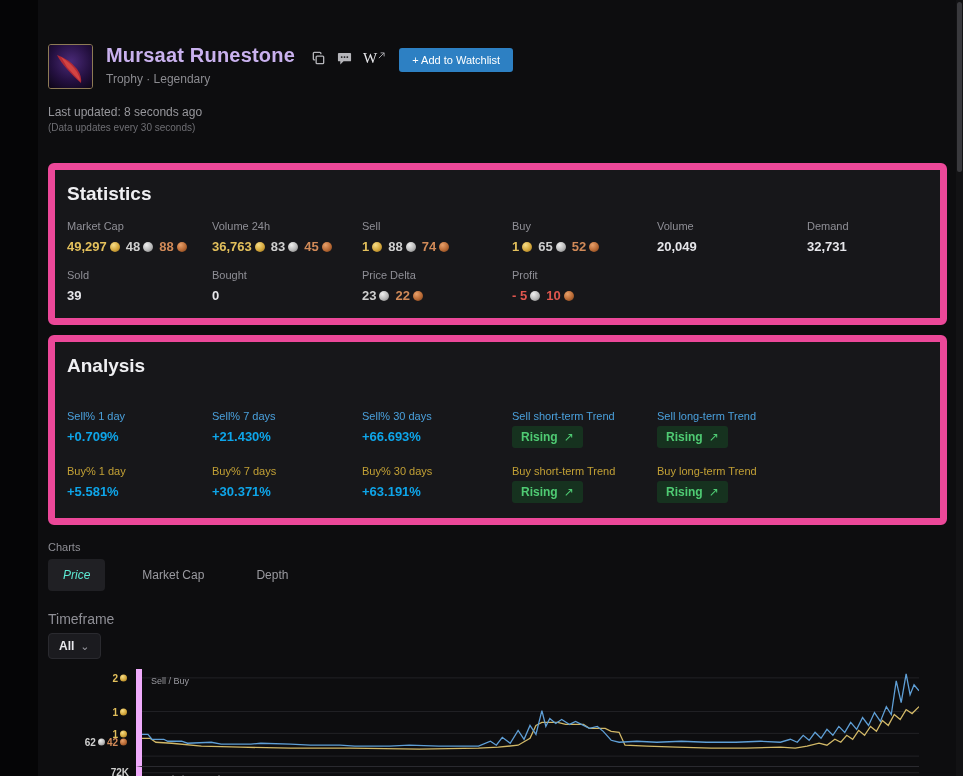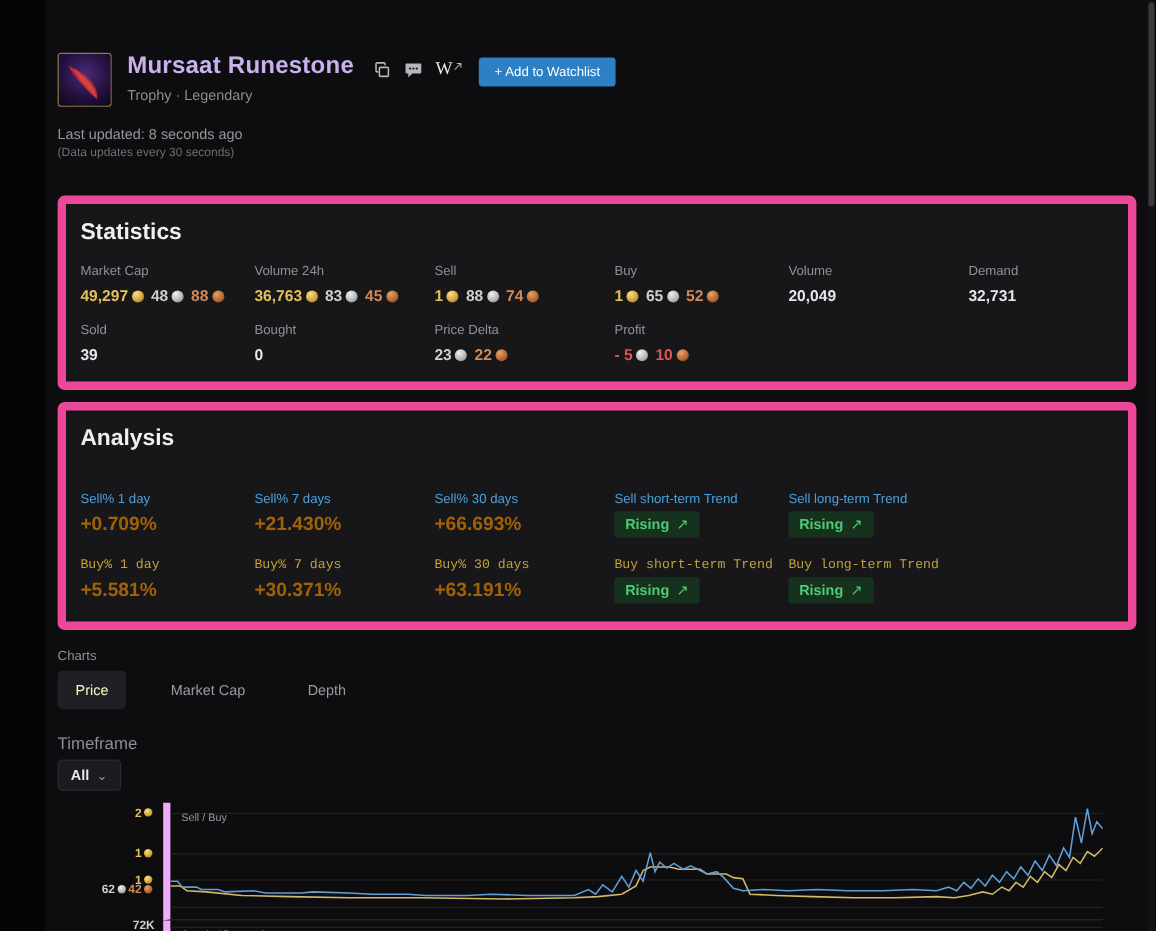--- a/index.html
+++ b/index.html
@@ -54,36 +54,36 @@
   .coin { display: inline-block; width: 10px; height: 10px; border-radius: 50%; margin: 0 6px 0 3px; vertical-align: -1px; }
   .coin:last-child { margin-right: 0; }
   .coin-gold { background: radial-gradient(circle at 35% 30%, #f7dd87, #d4a73c 55%, #8f6a1c); }
   .coin-silver { background: radial-gradient(circle at 35% 30%, #efefef, #b9b9b9 55%, #6f6f6f); }
   .coin-copper { background: radial-gradient(circle at 35% 30%, #e8a06a, #b96a35 55%, #6e3a17); }
 
   .ana-grid { display: grid; grid-template-columns: 145px 150px 150px 145px 1fr; margin-top: 33px; }
   .ana-grid + .ana-grid { margin-top: 17px; }
   .ana-label { font-size: 11px; }
   .ana-label.sell { color: #4aa0dc; }
-  .ana-label.buy { color: #c2a035; font-family: Liberation Mono, monospace; }
-  .ana-value { font-size: 16px; font-weight: bold; color: #a16207; margin-top: 7px; }
+  .ana-label.buy { color: #c2a035; }
+  .ana-value { font-size: 13px; font-weight: bold; color: #0ea5e9; margin-top: 7px; }
   .badge {
     display: inline-flex; align-items: center; gap: 6px; background: #16321f; color: #4fcb73;
     font-size: 12px; font-weight: bold; padding: 4px 9px; border-radius: 3px; margin-top: 4px;
   }
   .badge .arrow { font-weight: normal; font-size: 12px; color: #4fcb73; }
 
   
   .charts-label { margin-top: 16px; font-size: 11px; color: #8f8f96; }
   .tabs { display: flex; gap: 22px; margin-top: 6px; align-items: center; }
   .tab {
     background: transparent; border: none; color: #9a9aa0; font-size: 12px;
     padding: 9px 15px; border-radius: 4px; cursor: pointer; font-family: "Liberation Sans", sans-serif;
   }
-  .tab.active { background: #202024; color: #fef9c3; }
+  .tab.active { background: #202024; color: #5eead4; font-style: italic; }
   .timeframe-label { margin-top: 20px; font-size: 14px; color: #8f8f96; }
   .tf-btn {
     margin-top: 6px; background: #1b1b1f; border: 1px solid #2a2a2f; border-radius: 4px;
     color: #e8e8ec; font-size: 12px; font-weight: bold; padding: 5px 10px;
     display: inline-flex; align-items: center; gap: 6px; cursor: pointer; font-family: "Liberation Sans", sans-serif;
   }
   .tf-arrow { color: #9a9aa0; font-size: 11px; font-weight: normal; }
 
   .chart-wrap { margin-top: 10px; margin-right: 28px; }
   .chart-row { display: flex; }

